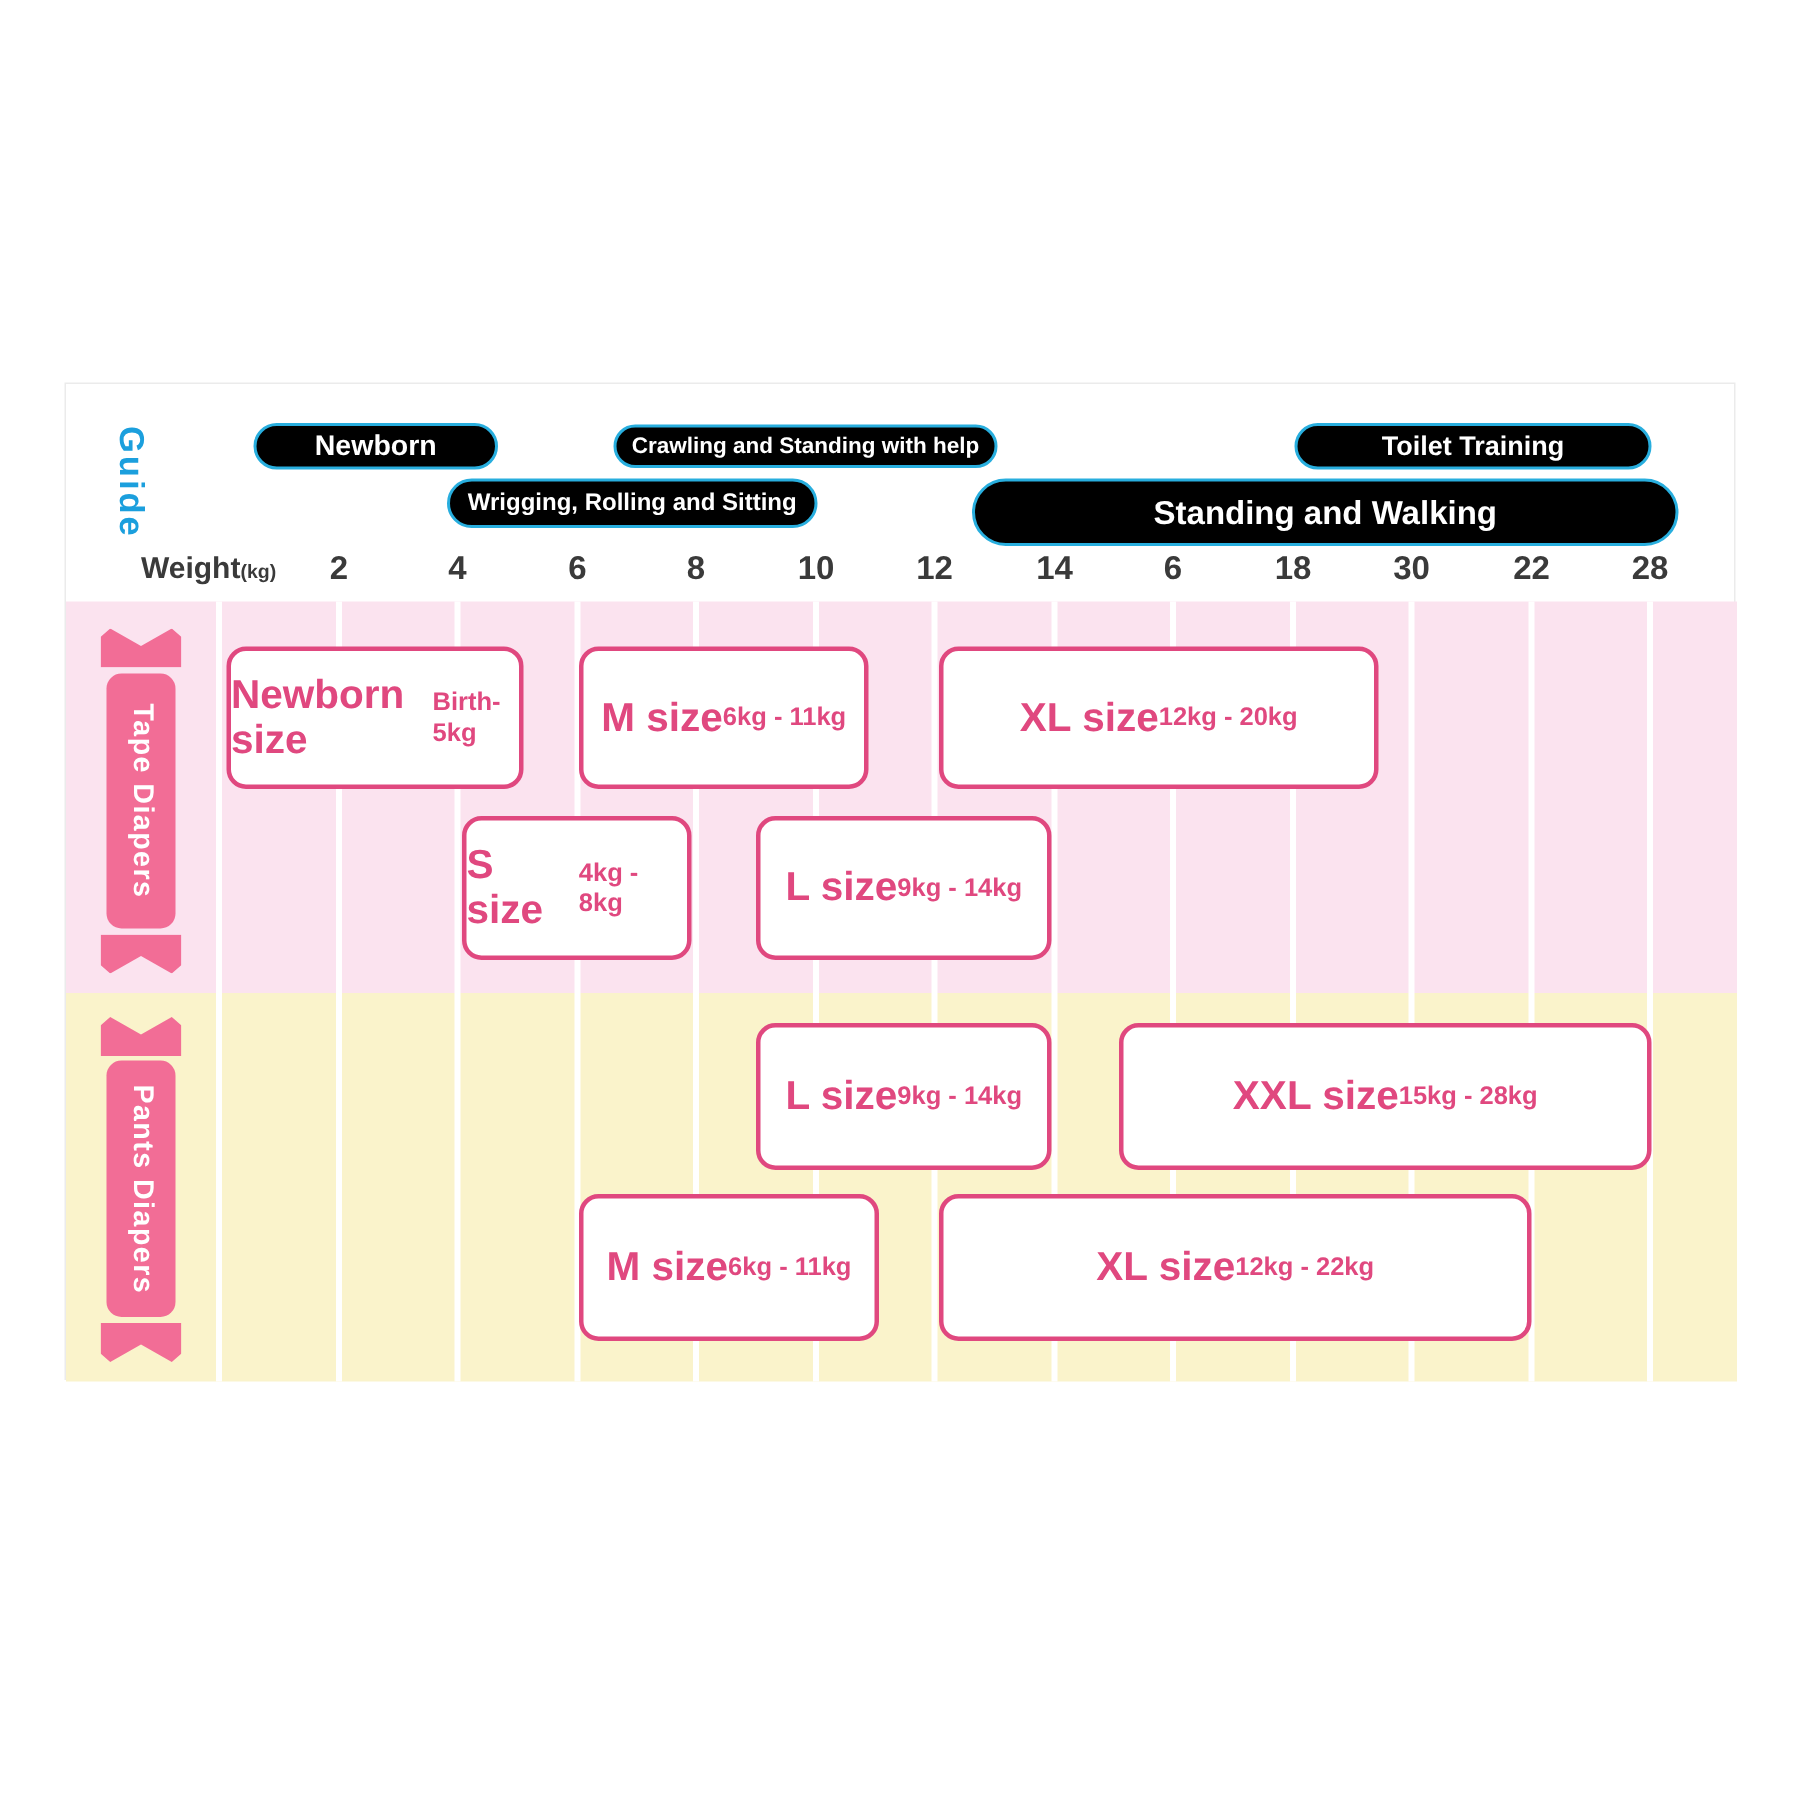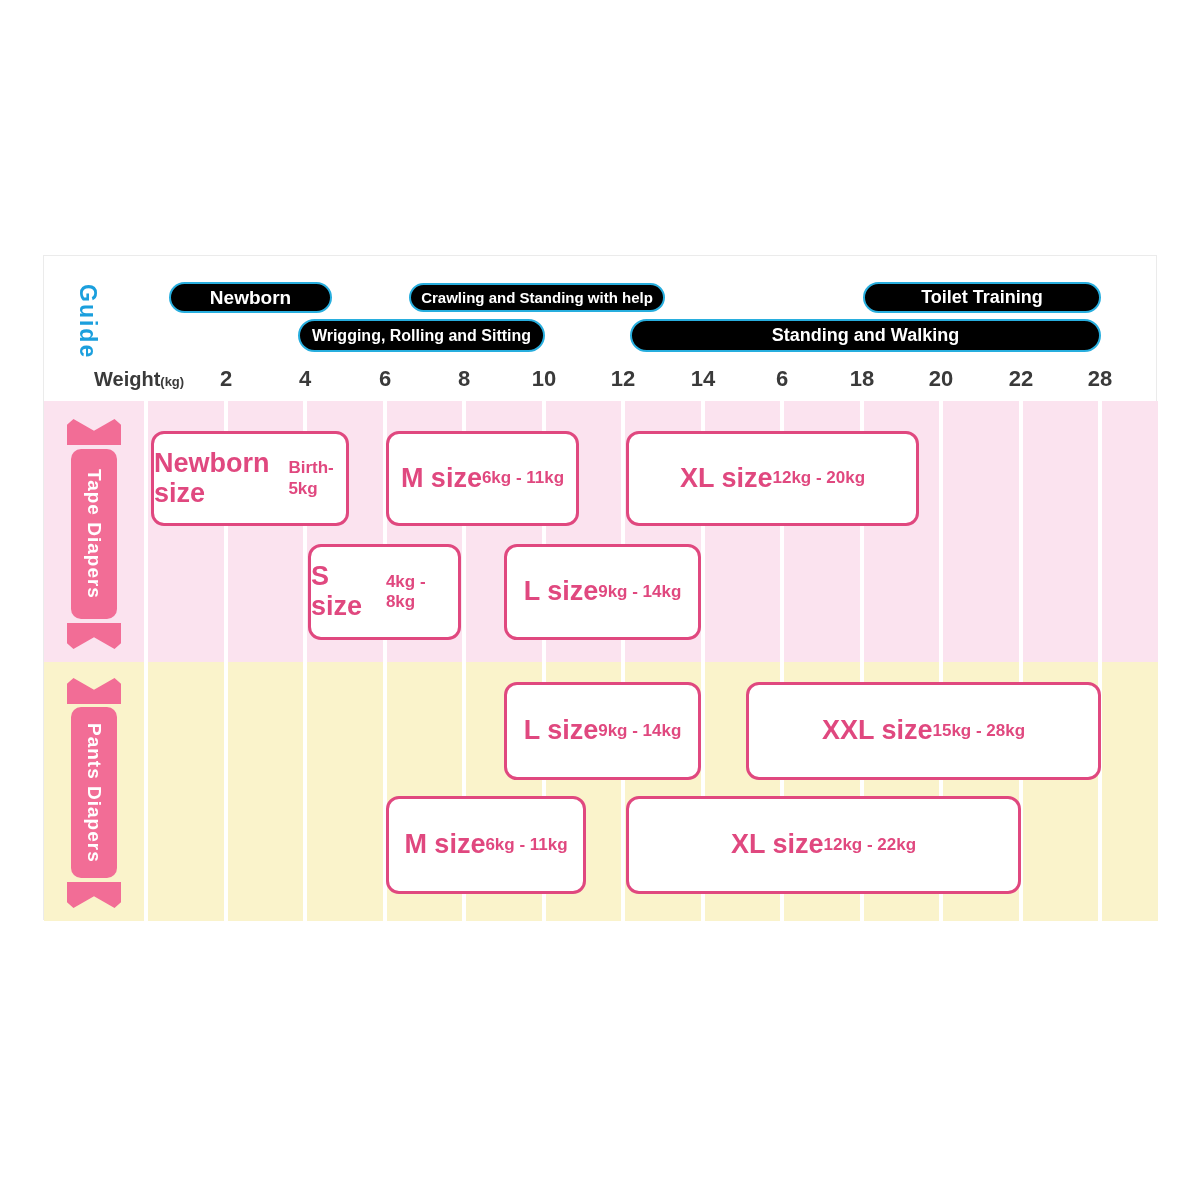--- a/index.html
+++ b/index.html
@@ -8,21 +8,21 @@
   .section{position:absolute;left:0;width:1114px;}
   .section.tape{top:145px;height:261px;background:#fbe3ef;}
   .section.pants{top:406px;height:259px;background:#faf3cb;}
   .gridline{position:absolute;top:145px;height:520px;width:4px;background:#ffffff;}
   .guide{position:absolute;left:30px;top:28px;height:90px;writing-mode:vertical-rl;font-size:23px;font-weight:bold;color:#1b9fdd;letter-spacing:2px;}
   .pill{position:absolute;background:#000000;border:2px solid #28aede;border-radius:999px;color:#ffffff;font-weight:bold;display:flex;align-items:center;justify-content:center;box-sizing:border-box;white-space:nowrap;}
   .pill.newborn{left:125px;top:26px;width:163px;height:31px;font-size:19px;}
   .pill.crawl{left:365px;top:27px;width:256px;height:29px;font-size:15px;}
   .pill.toilet{left:819px;top:26px;width:238px;height:31px;font-size:18px;}
   .pill.wrig{left:254px;top:63px;width:247px;height:33px;font-size:16px;}
-  .pill.stand{left:586px;top:63px;width:471px;height:33px;font-size:18px;}
+  .pill.stand{left:604px;top:63px;width:471px;height:45px;font-size:22px;}
   .weight-label{position:absolute;left:50px;top:112px;width:112px;text-align:left;color:#3a3a3a;font-weight:bold;font-size:20px;white-space:nowrap;}
   .weight-label .unit{font-size:13px;}
   .tick{position:absolute;top:110px;width:50px;text-align:center;color:#3a3a3a;font-weight:bold;font-size:22px;}
   .ribbon-cap{position:absolute;left:23px;width:54px;height:26px;background:#f26d96;}
   .ribbon-cap.top{clip-path:polygon(0 100%,0 22%,12% 0,50% 45%,88% 0,100% 22%,100% 100%);}
   .ribbon-cap.bottom{clip-path:polygon(0 0,100% 0,100% 78%,88% 100%,50% 55%,12% 100%,0 78%);}
   .ribbon-body{position:absolute;left:27px;width:46px;background:#f26d96;border-radius:10px;display:flex;align-items:center;justify-content:center;}
   .ribbon-body span{writing-mode:vertical-rl;color:#ffffff;font-weight:bold;font-size:19px;letter-spacing:1px;white-space:nowrap;}
   .sizebox{position:absolute;background:#ffffff;border:3px solid #e0487f;border-radius:13px;box-sizing:border-box;display:flex;flex-direction:row;align-items:center;justify-content:center;color:#e0487f;}
   .sizebox .t{font-size:27px;font-weight:bold;line-height:1.1;}
@@ -62,21 +62,21 @@
 
   <span class="tick" style="left:157px">2</span>
   <span class="tick" style="left:236px">4</span>
   <span class="tick" style="left:316px">6</span>
   <span class="tick" style="left:395px">8</span>
   <span class="tick" style="left:475px">10</span>
   <span class="tick" style="left:554px">12</span>
   <span class="tick" style="left:634px">14</span>
   <span class="tick" style="left:713px">6</span>
   <span class="tick" style="left:793px">18</span>
-  <span class="tick" style="left:872px">20</span>
+  <span class="tick" style="left:872px">30</span>
   <span class="tick" style="left:952px">22</span>
   <span class="tick" style="left:1031px">28</span>
 
   <div class="ribbon-cap top" style="top:163px"></div>
   <div class="ribbon-body" style="top:193px;height:170px">
     <span>Tape Diapers</span>
   </div>
   <div class="ribbon-cap bottom" style="top:367px"></div>
 
   <div class="ribbon-cap top" style="top:422px"></div>

